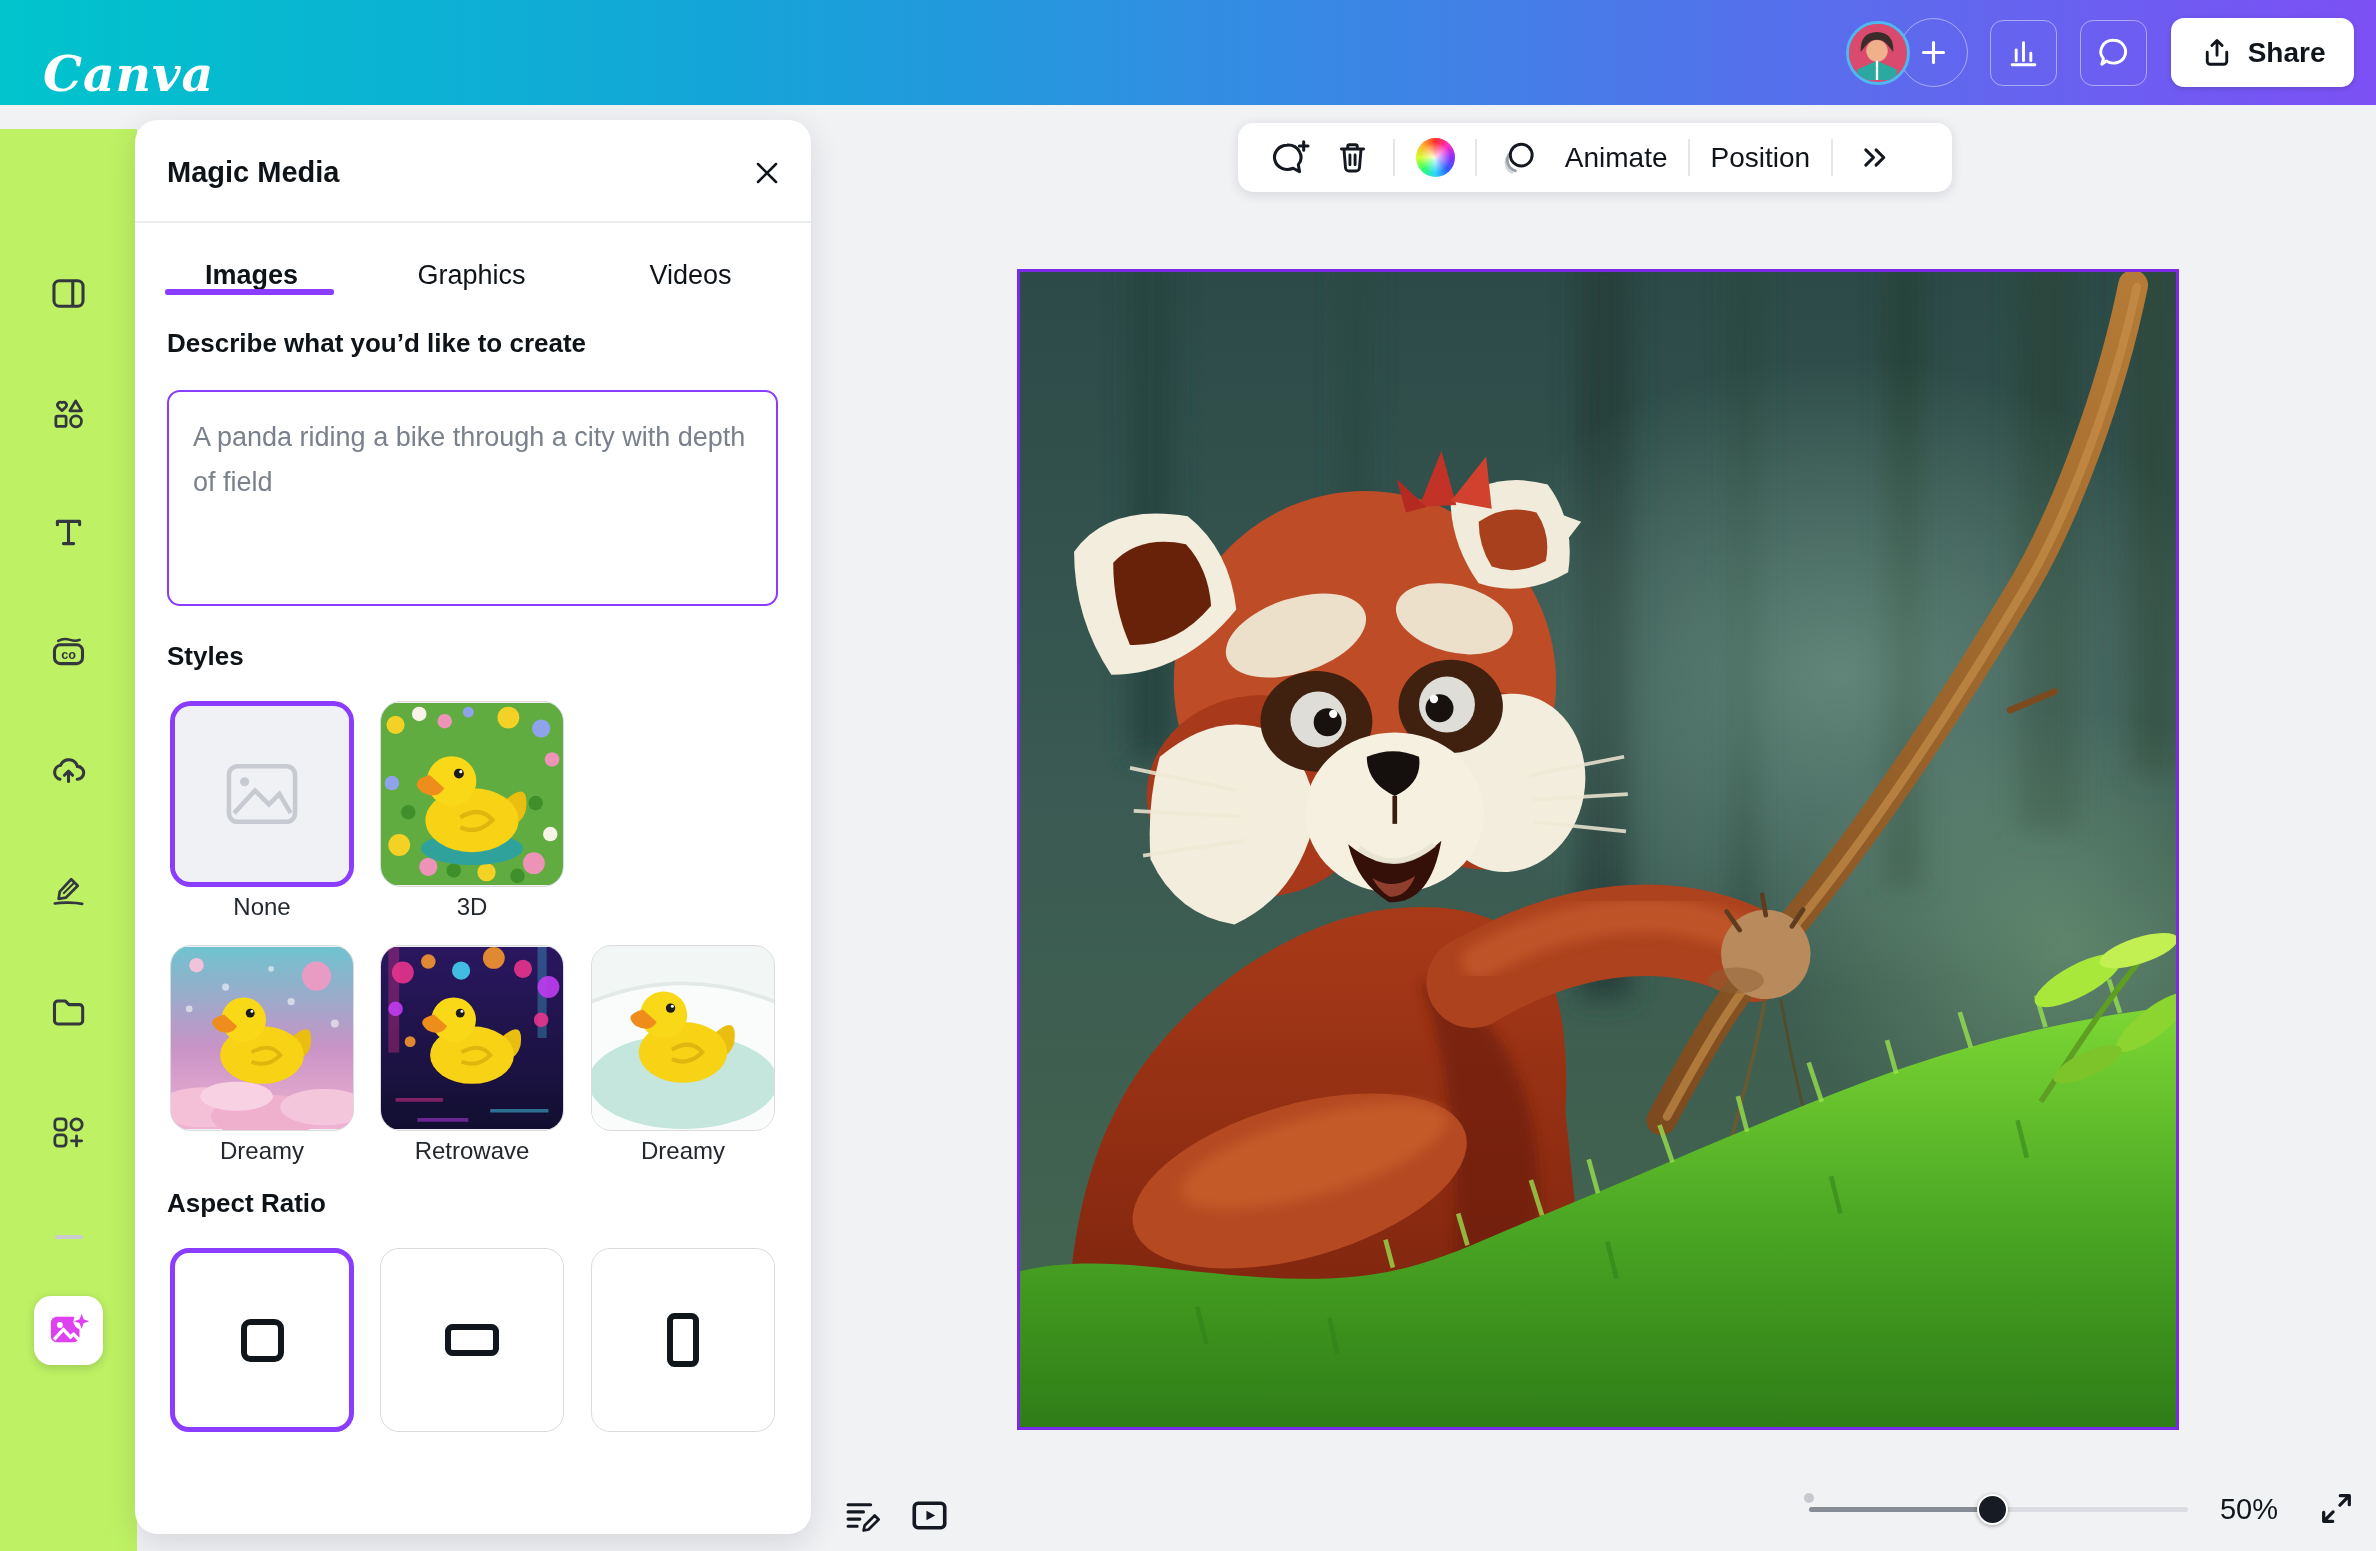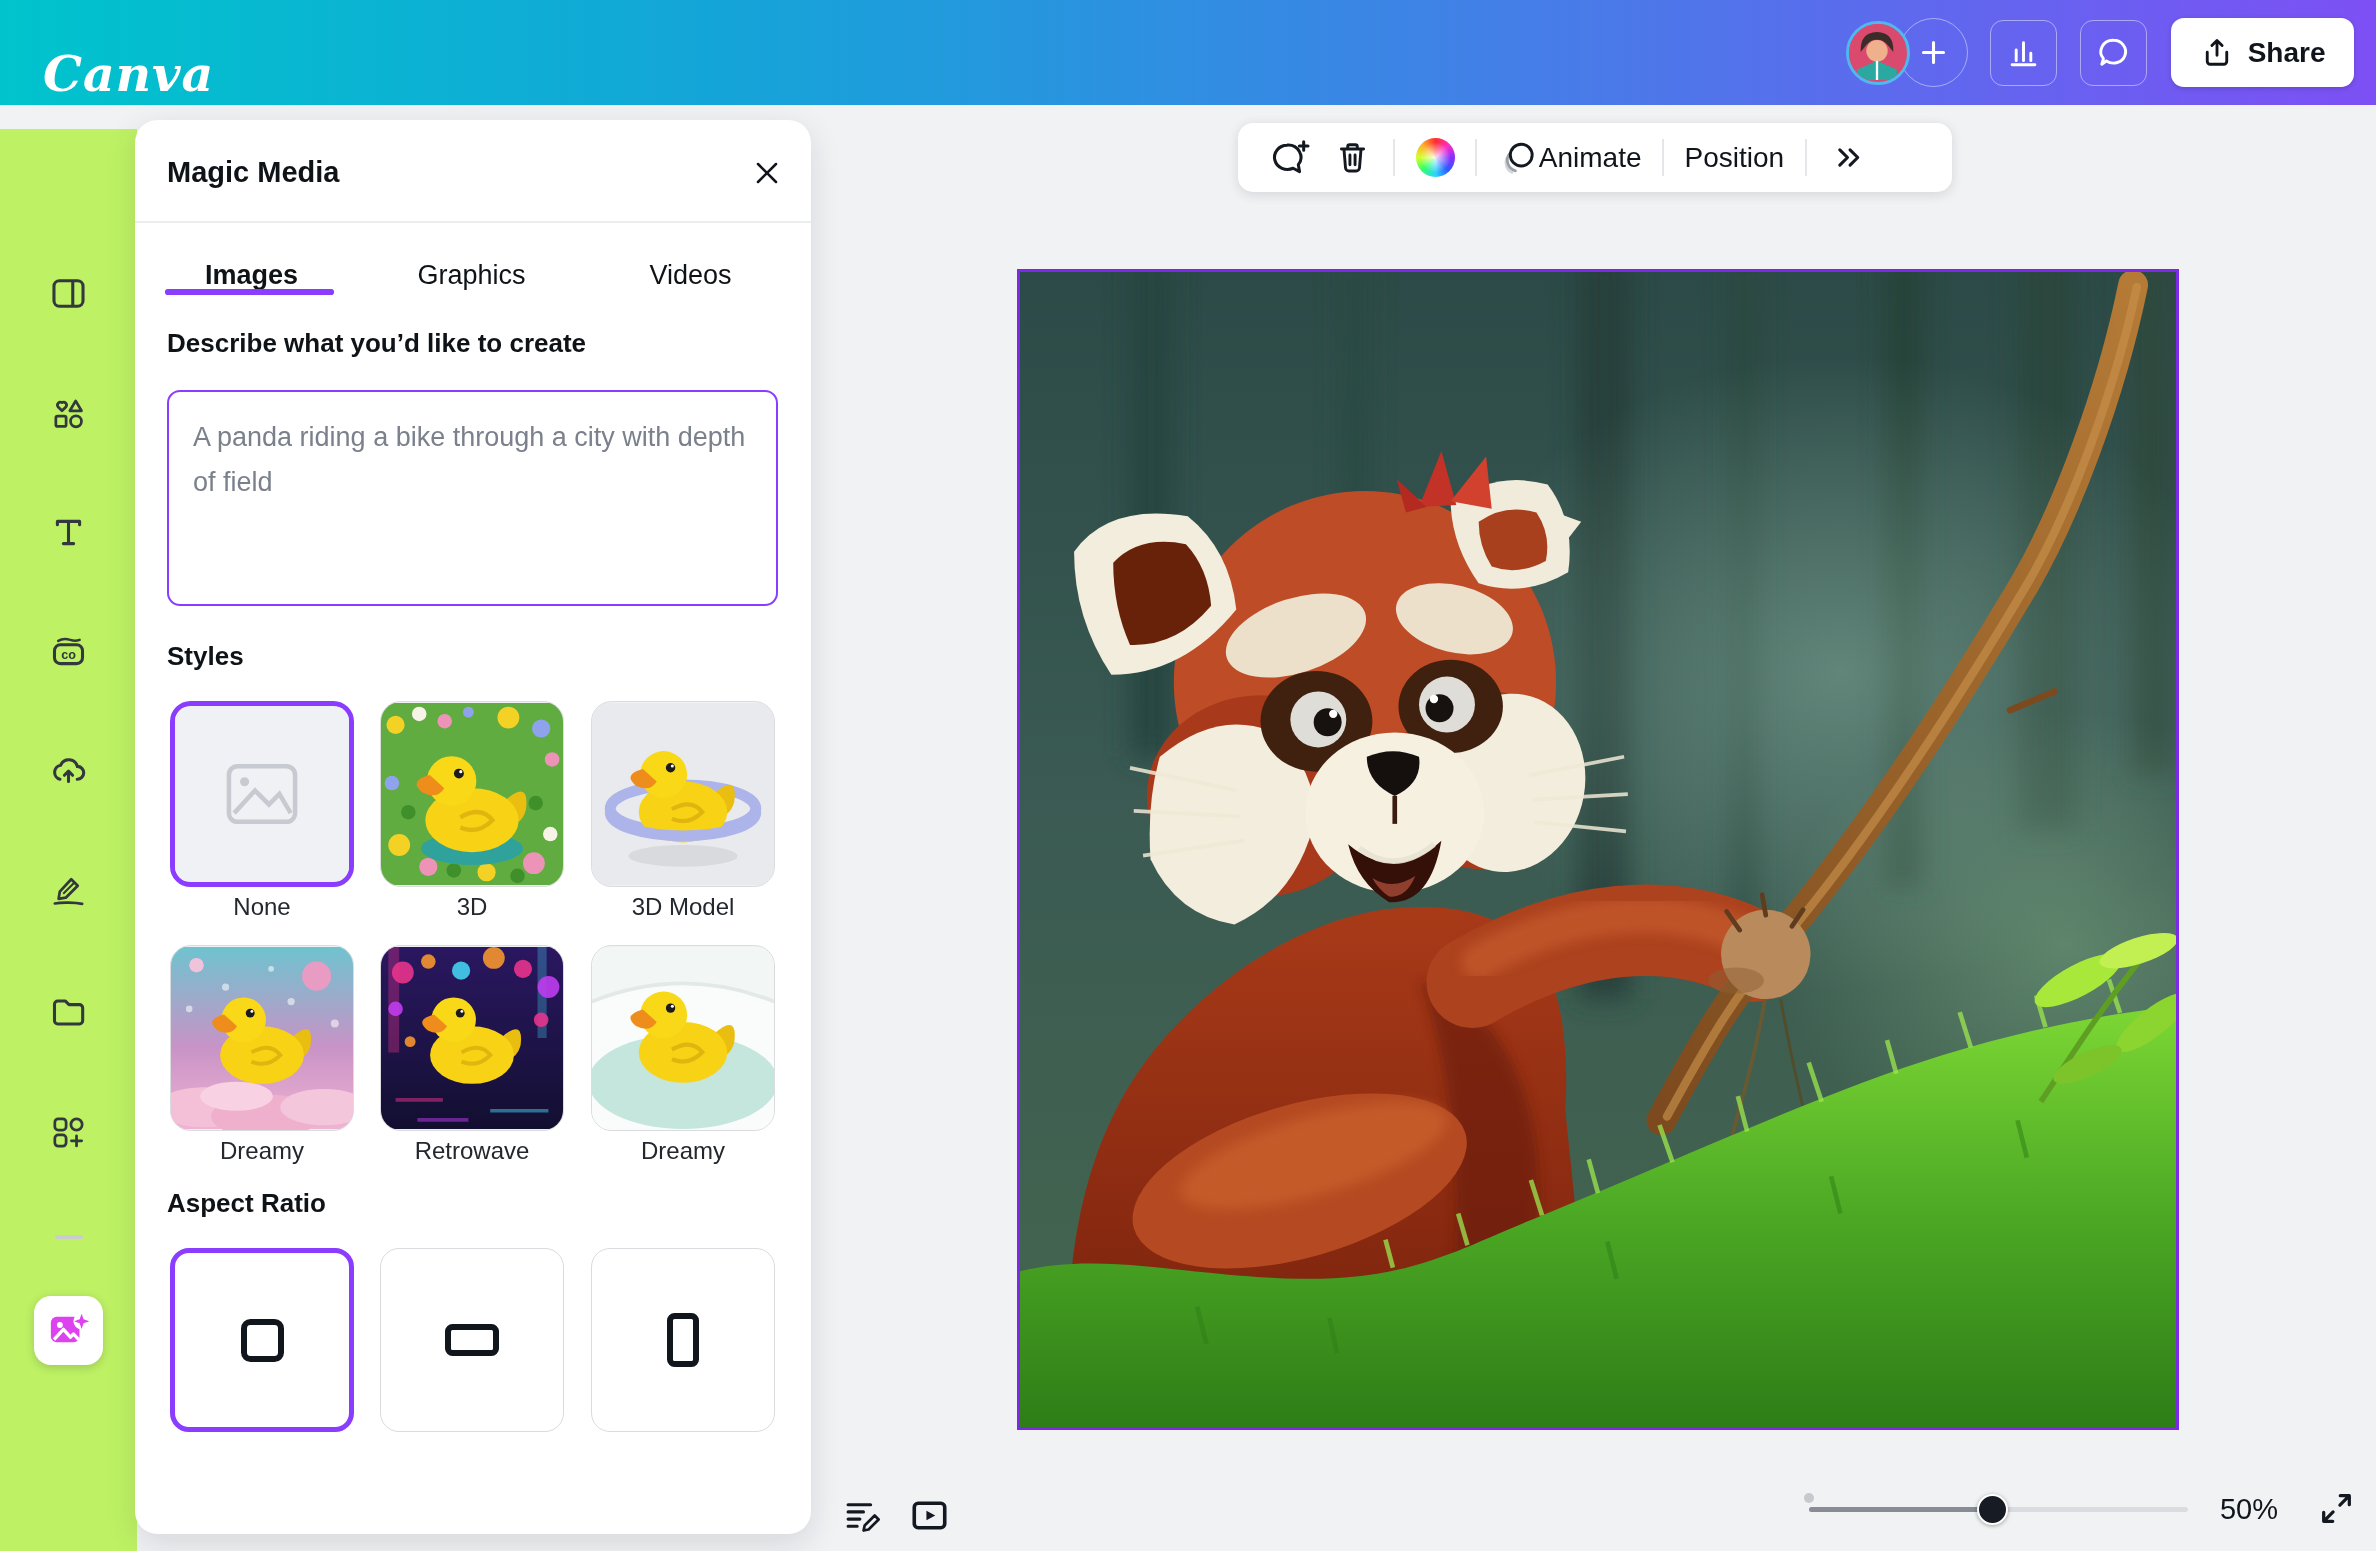--- a/index.html
+++ b/index.html
@@ -273,32 +273,20 @@
             <circle cx="58" cy="93" r="5" fill="#F3D125"></circle>
             <circle cx="84" cy="88" r="6" fill="#ED93B8"></circle>
             <circle cx="93" cy="72" r="4" fill="#F7F3E6"></circle>
             <circle cx="48" cy="5" r="3" fill="#8FA3EC"></circle>
           </g>
         <ellipse cx="50" cy="80" rx="28" ry="9" fill="#2FA39B"></ellipse>
         <use href="#duck" x="10" y="14" width="80" height="80"></use>
       </svg>
     </div>
     <div class="card-label">3D</div>
-  </div>
-  <div class="card" style="left:456px; top:581px">
-    <div class="thumb">
-      <svg viewBox="0 0 100 100">
-        <rect width="100" height="100" fill="#E9EAEE"></rect>
-        <ellipse cx="50" cy="84" rx="30" ry="6" fill="#D8DADE"></ellipse>
-        <ellipse cx="50" cy="58" rx="40" ry="13" fill="none" stroke="#ACB4EA" stroke-width="6"></ellipse>
-        <use href="#duck" x="12" y="12" width="76" height="76"></use>
-        <path d="M10,60 A40,13 0 0 0 90,60" fill="none" stroke="#ACB4EA" stroke-width="6"></path>
-      </svg>
-    </div>
-    <div class="card-label">3D Model</div>
   </div>
 
   <div class="card" style="left:245px; top:825px">
     <div class="thumb">
       <svg viewBox="0 0 100 100">
         <defs>
             <linearGradient id="retroBg" x1="0" y1="0" x2="0" y2="1">
           <stop offset="0" stop-color="#2A1760"></stop>
               <stop offset=".7" stop-color="#1A1240"></stop>
               <stop offset="1" stop-color="#120E30"></stop>
@@ -393,21 +381,21 @@
   <div class="tb-btn">
     <svg class="ic" viewBox="0 0 24 24" width="41" height="41">
       <path d="M5.5,7 H18.5 M9.2,7 V5.6 a1.1,1.1 0 0 1 1.1,-1.1 h3.4 a1.1,1.1 0 0 1 1.1,1.1 V7 M7,7 L7.9,18 a2,2 0 0 0 2,1.9 h4.2 a2,2 0 0 0 2,-1.9 L17,7 M10.5,10.5 V16.2 M13.5,10.5 V16.2" stroke="#141821" stroke-width="1.7" fill="none" stroke-linecap="round" stroke-linejoin="round"></path>
     </svg>
   </div>
   <div class="tb-sep"></div>
   <div class="tb-btn">
     <div class="color-wheel"></div>
   </div>
   <div class="tb-sep"></div>
-  <div class="tb-btn" style="gap:0">
+  <div class="tb-btn" style="gap:26px">
     <svg class="ic" viewBox="0 0 24 24" width="41" height="41">
       <path d="M5,12.6 a6.4,6.4 0 0 0 3.2,8.1" stroke="#D2D5DA" stroke-width="1.6" fill="none" stroke-linecap="round"></path>
       <path d="M6.6,10 a6.4,6.4 0 0 0 3.6,9.8" stroke="#9AA0A8" stroke-width="1.6" fill="none" stroke-linecap="round"></path>
       <circle cx="13.6" cy="10.6" r="6.4" stroke="#141821" stroke-width="1.7" fill="none"></circle>
     </svg>
     <span class="tb-label">Animate</span>
   </div>
   <div class="tb-sep"></div>
   <div class="tb-btn">
     <span class="tb-label">Position</span>

